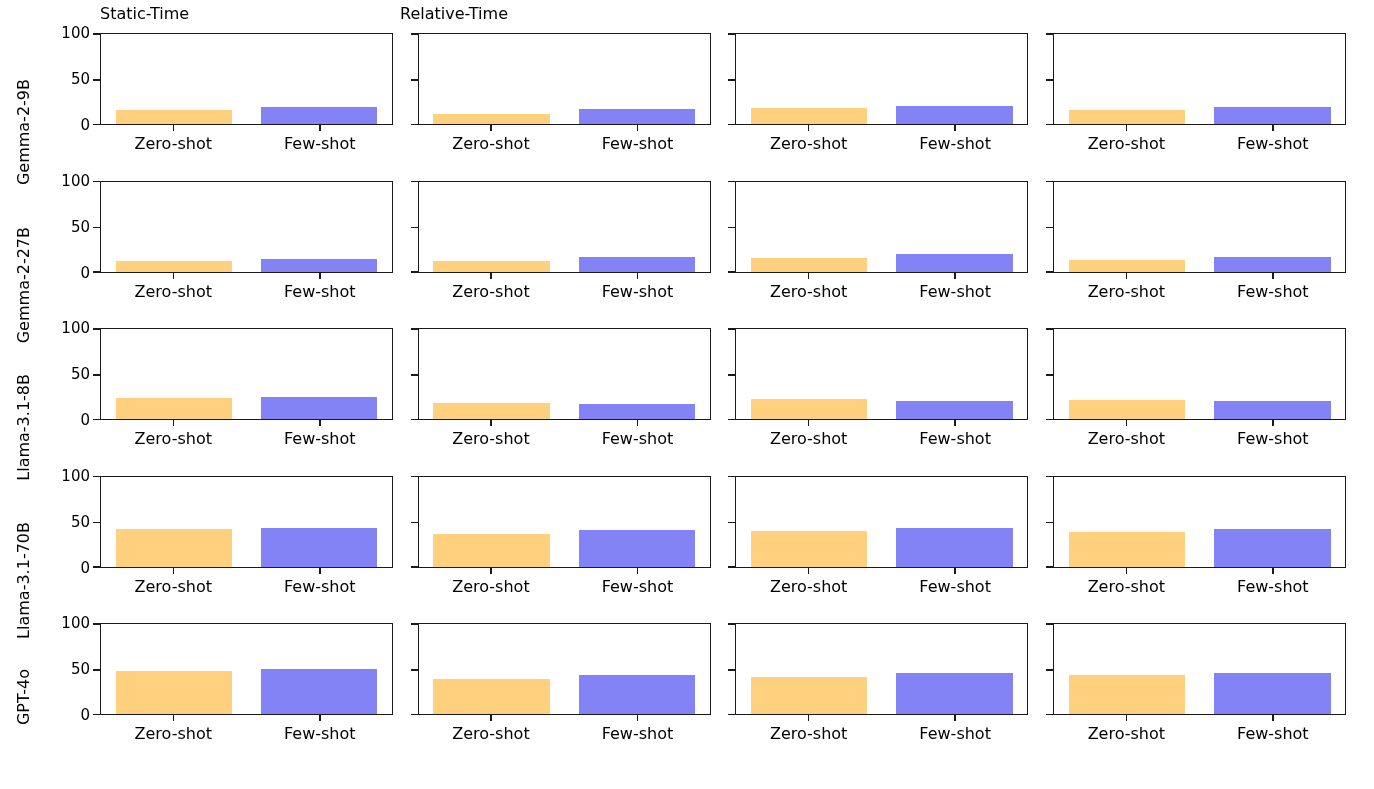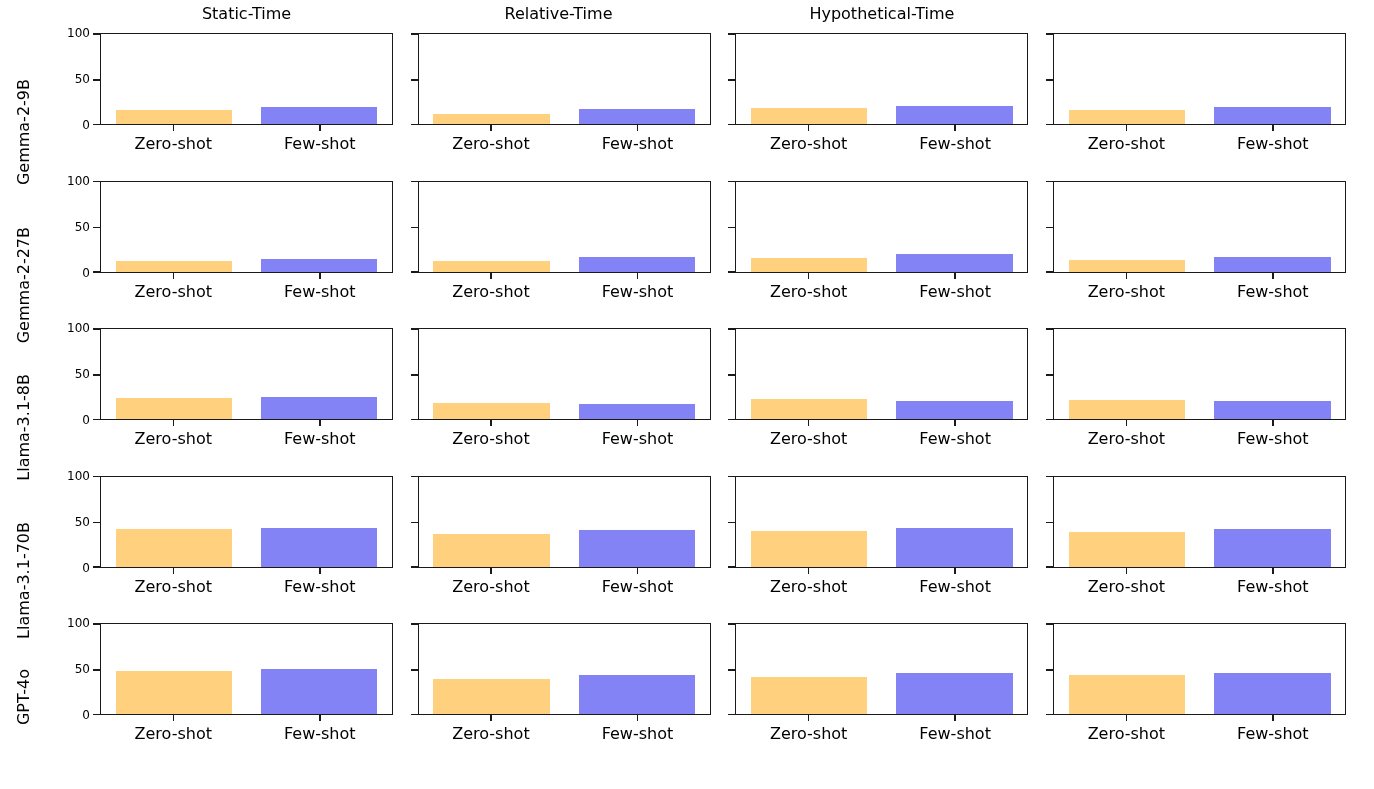--- a/index.html
+++ b/index.html
@@ -21,38 +21,37 @@
     background: #ffffff;
     border: 1.5px solid #1a1a1a;
     box-sizing: border-box;
   }
   .bar {
     position: absolute;
     bottom: 0;
   }
   .col-title {
     position: absolute;
-    text-align: center;
     font-size: 16px;
     color: #000000;
     white-space: nowrap;
   }
   .row-label {
     position: absolute;
     writing-mode: vertical-rl;
     transform: rotate(180deg) translateX(-50%);
     transform-origin: center;
     font-size: 16px;
     color: #000000;
     white-space: nowrap;
   }
   .ytick-label {
     position: absolute;
     text-align: right;
-    font-size: 12px;
+    font-size: 15px;
     height: 20px;
     line-height: 20px;
     color: #000000;
   }
   .xtick-label {
     position: absolute;
     text-align: center;
     font-size: 16px;
     color: #000000;
     white-space: nowrap;
@@ -83,33 +82,32 @@
       <div class="bar" title="Zero-shot: 16" style="left: 5%; width: 40%; height: 14.48px; background: rgb(255, 208, 126);"></div>
       <div class="bar" title="Few-shot: 19" style="left: 55%; width: 40%; height: 17.195px; background: rgb(131, 131, 245);"></div>
     </div>
     <div class="tick-mark-y" style="left: 93px; top: 123.5px;"></div>
     <div class="tick-mark-y" style="left: 93px; top: 79px;"></div>
     <div class="tick-mark-y" style="left: 93px; top: 33px;"></div>
     <div class="tick-mark-x" style="left: 172.5px; top: 125px;"></div>
     <div class="xtick-label" style="left: 100.25px; width: 146px; top: 134px;">Zero-shot</div>
     <div class="tick-mark-x" style="left: 319px; top: 125px;"></div>
     <div class="xtick-label" style="left: 246.75px; width: 146px; top: 134px;">Few-shot</div>
-    <div class="col-title" style="left: 412px; width: 293px; top: 4px;">Relative-Time</div>
+    <div class="col-title" style="left: 400px; width: 293px; top: 4px;">Relative-Time</div>
     <div class="plot-box" style="left: 417.7px; top: 33px; width: 293px; height: 92px;">
       <div class="bar" title="Zero-shot: 11" style="left: 5%; width: 40%; height: 9.955px; background: rgb(255, 208, 126);"></div>
       <div class="bar" title="Few-shot: 17" style="left: 55%; width: 40%; height: 15.385px; background: rgb(131, 131, 245);"></div>
     </div>
     <div class="tick-mark-y" style="left: 410.7px; top: 123.5px;"></div>
     <div class="tick-mark-y" style="left: 410.7px; top: 79px;"></div>
     <div class="tick-mark-y" style="left: 410.7px; top: 33px;"></div>
     <div class="tick-mark-x" style="left: 490.2px; top: 125px;"></div>
     <div class="xtick-label" style="left: 417.95px; width: 146px; top: 134px;">Zero-shot</div>
     <div class="tick-mark-x" style="left: 636.7px; top: 125px;"></div>
     <div class="xtick-label" style="left: 564.45px; width: 146px; top: 134px;">Few-shot</div>
-    <div class="col-title" style="left: 735.4px; width: 293px; top: 4px;">Hypothetical-Time</div>
     <div class="plot-box" style="left: 735.4px; top: 33px; width: 293px; height: 92px;">
       <div class="bar" title="Zero-shot: 18" style="left: 5%; width: 40%; height: 16.29px; background: rgb(255, 208, 126);"></div>
       <div class="bar" title="Few-shot: 20" style="left: 55%; width: 40%; height: 18.1px; background: rgb(131, 131, 245);"></div>
     </div>
     <div class="tick-mark-y" style="left: 728.4px; top: 123.5px;"></div>
     <div class="tick-mark-y" style="left: 728.4px; top: 79px;"></div>
     <div class="tick-mark-y" style="left: 728.4px; top: 33px;"></div>
     <div class="tick-mark-x" style="left: 807.9px; top: 125px;"></div>
     <div class="xtick-label" style="left: 735.65px; width: 146px; top: 134px;">Zero-shot</div>
     <div class="tick-mark-x" style="left: 954.4px; top: 125px;"></div>

